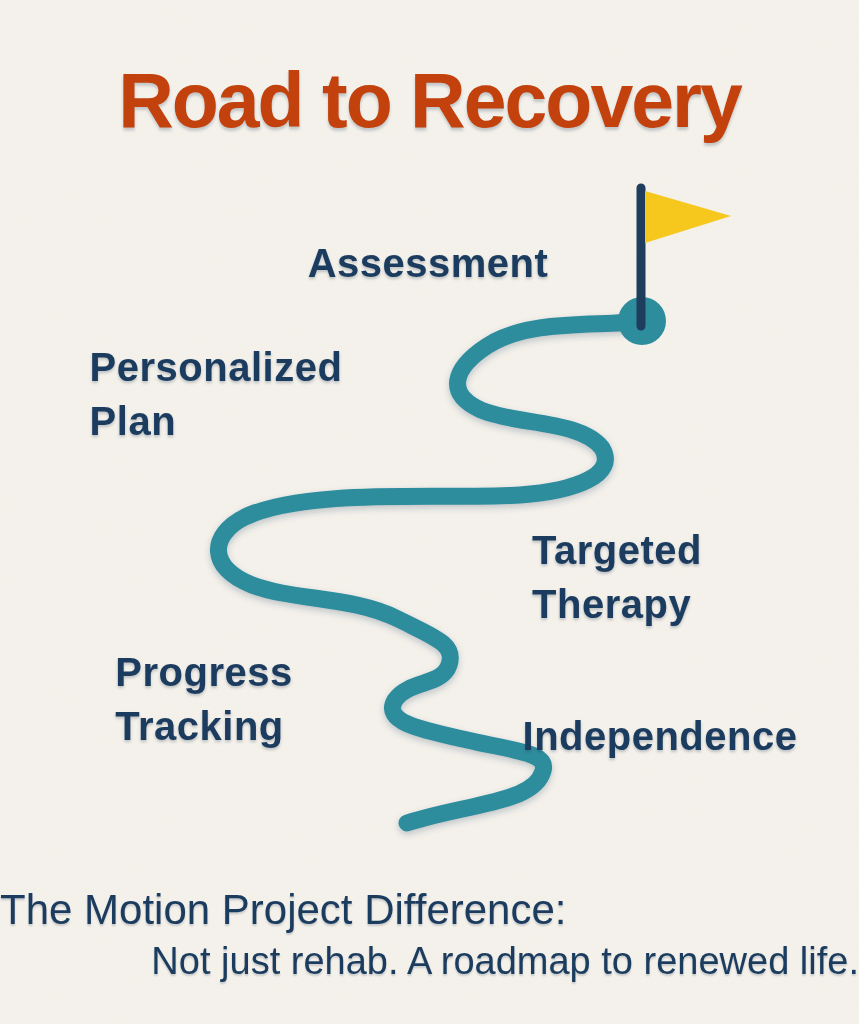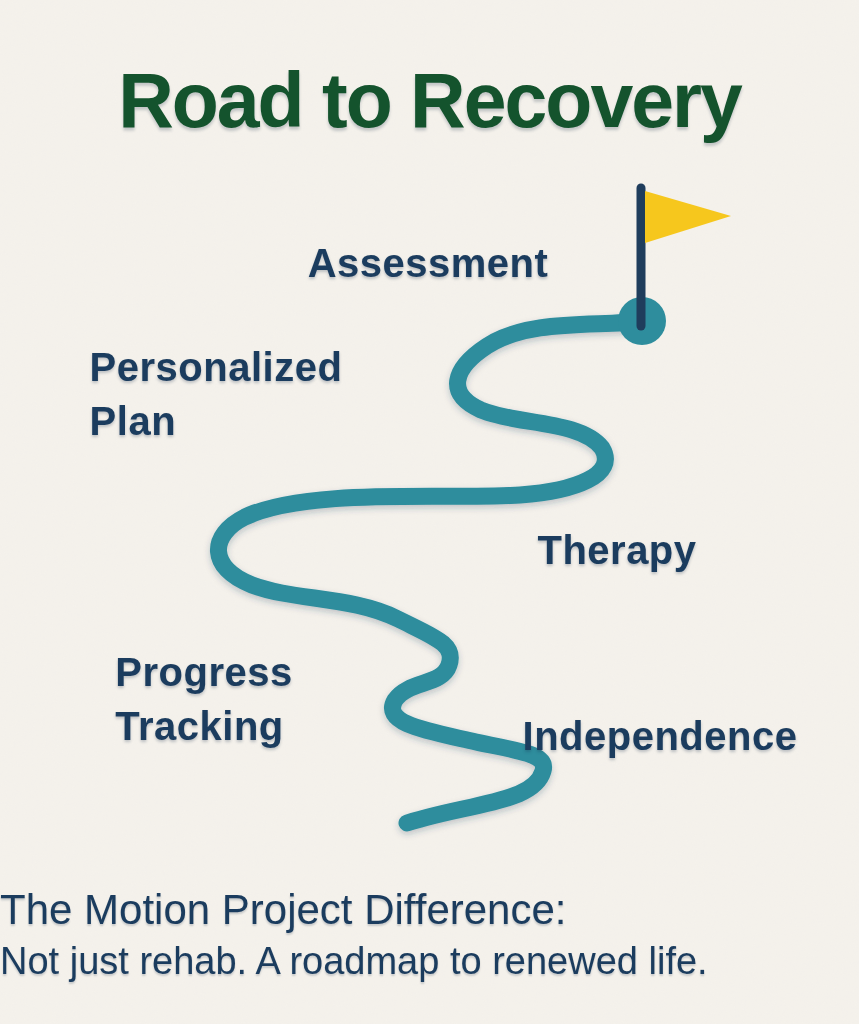--- a/index.html
+++ b/index.html
@@ -18,21 +18,21 @@
   }
   .page-title {
     position: absolute;
     top: 56px;
     left: 0;
     width: 100%;
     text-align: center;
     font-size: 77px;
     font-weight: 700;
     letter-spacing: -2px;
-    color: #14532d;
+    color: #c2410c;
     text-shadow: 0 3px 3px rgba(25, 45, 70, 0.22);
     white-space: nowrap;
   }
   .road-svg {
     position: absolute;
     top: 0;
     left: 0;
   }
   .milestone {
     position: absolute;
@@ -63,21 +63,21 @@
     line-height: 50px;
     color: #1b3c5e;
     text-shadow: 0 2px 2px rgba(25, 45, 70, 0.2);
     white-space: nowrap;
   }
   .footer-line2 {
     position: absolute;
     top: 938px;
     left: 0;
     width: 100%;
-    text-align: left;
+    text-align: right;
     font-size: 38px;
     font-weight: 400;
     line-height: 46px;
     color: #1b3c5e;
     text-shadow: 0 2px 2px rgba(25, 45, 70, 0.2);
     white-space: nowrap;
   }
 </style>
 </head>
 <body>
@@ -126,20 +126,21 @@
   <div class="milestone m-assessment">
     <span>Assessment</span>
   </div>
 
   <div class="milestone m-personalized-plan">
     <span>Personalized</span>
     <span>Plan</span>
   </div>
 
   <div class="milestone m-targeted-therapy">
+    <span>Targeted</span>
     <span>Therapy</span>
   </div>
 
   <div class="milestone m-progress-tracking">
     <span>Progress</span>
     <span>Tracking</span>
   </div>
 
   <div class="milestone m-new-independence">
     <span>Independence</span>

